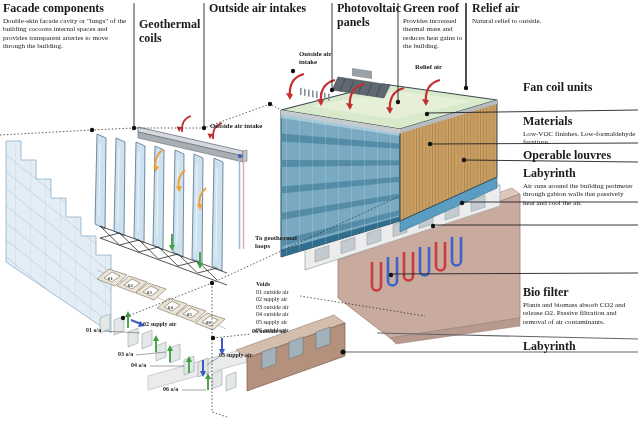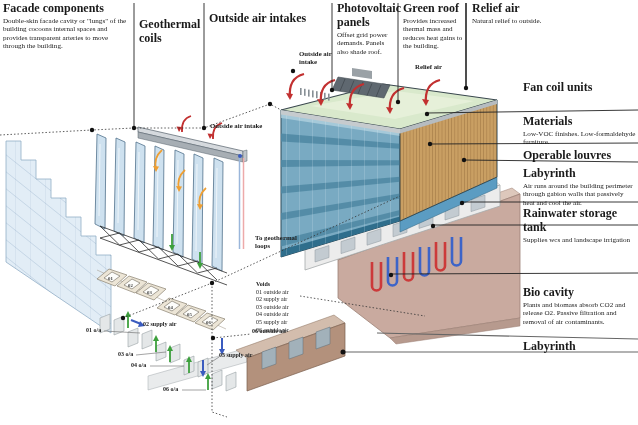--- a/index.html
+++ b/index.html
@@ -343,26 +343,25 @@
   </g>
 </svg>
 
 <div class="anno" style="left:3px;top:2px;width:126px">
   <div class="t">Facade components</div>
   <div class="d">Double-skin facade cavity or "lungs" of the building cocoons internal spaces and provides transparent arteries to move through the building.</div>
 </div>
 <div class="anno" style="left:139px;top:18px;width:56px">
   <div class="t">Geothermal coils</div>
 </div>
-<div class="anno" style="left:209px;top:12px;width:118px">
+<div class="anno" style="left:209px;top:2px;width:118px">
   <div class="t">Outside air intakes</div>
 </div>
 <div class="anno" style="left:337px;top:2px;width:57px">
   <div class="t">Photovoltaic panels</div>
-  <div class="d">Offset grid power demands. Panels also shade roof.</div>
 </div>
 <div class="anno" style="left:403px;top:2px;width:60px">
   <div class="t">Green roof</div>
   <div class="d">Provides increased thermal mass and reduces heat gains to the building.</div>
 </div>
 <div class="anno" style="left:472px;top:2px;width:72px">
   <div class="t">Relief air</div>
   <div class="d">Natural relief to outside.</div>
 </div>
 
@@ -373,26 +372,22 @@
   <div class="t">Materials</div>
   <div class="d">Low-VOC finishes. Low-formaldehyde furniture.</div>
 </div>
 <div class="anno" style="left:523px;top:149px;width:114px">
   <div class="t">Operable louvres</div>
 </div>
 <div class="anno" style="left:523px;top:167px;width:114px">
   <div class="t">Labyrinth</div>
   <div class="d">Air runs around the building perimeter through gabion walls that passively heat and cool the air.</div>
 </div>
-<div class="anno" style="left:523px;top:207px;width:114px">
-  <div class="t">Rainwater storage tank</div>
-  <div class="d">Supplies wcs and landscape irrigation</div>
-</div>
 <div class="anno" style="left:523px;top:286px;width:114px">
-  <div class="t">Bio cavity</div>
+  <div class="t">Bio filter</div>
   <div class="d">Plants and biomass absorb CO2 and release O2. Passive filtration and removal of air contaminants.</div>
 </div>
 <div class="anno" style="left:523px;top:340px;width:114px">
   <div class="t">Labyrinth</div>
 </div>
 
 <div class="lbl" style="left:299px;top:50px;width:38px">Outside air intake</div>
 <div class="lbl" style="left:210px;top:122px;white-space:nowrap">Outside air intake</div>
 <div class="lbl" style="left:415px;top:63px;white-space:nowrap">Relief air</div>
 <div class="lbl" style="left:255px;top:234px;width:50px">To geothermal loops</div>

